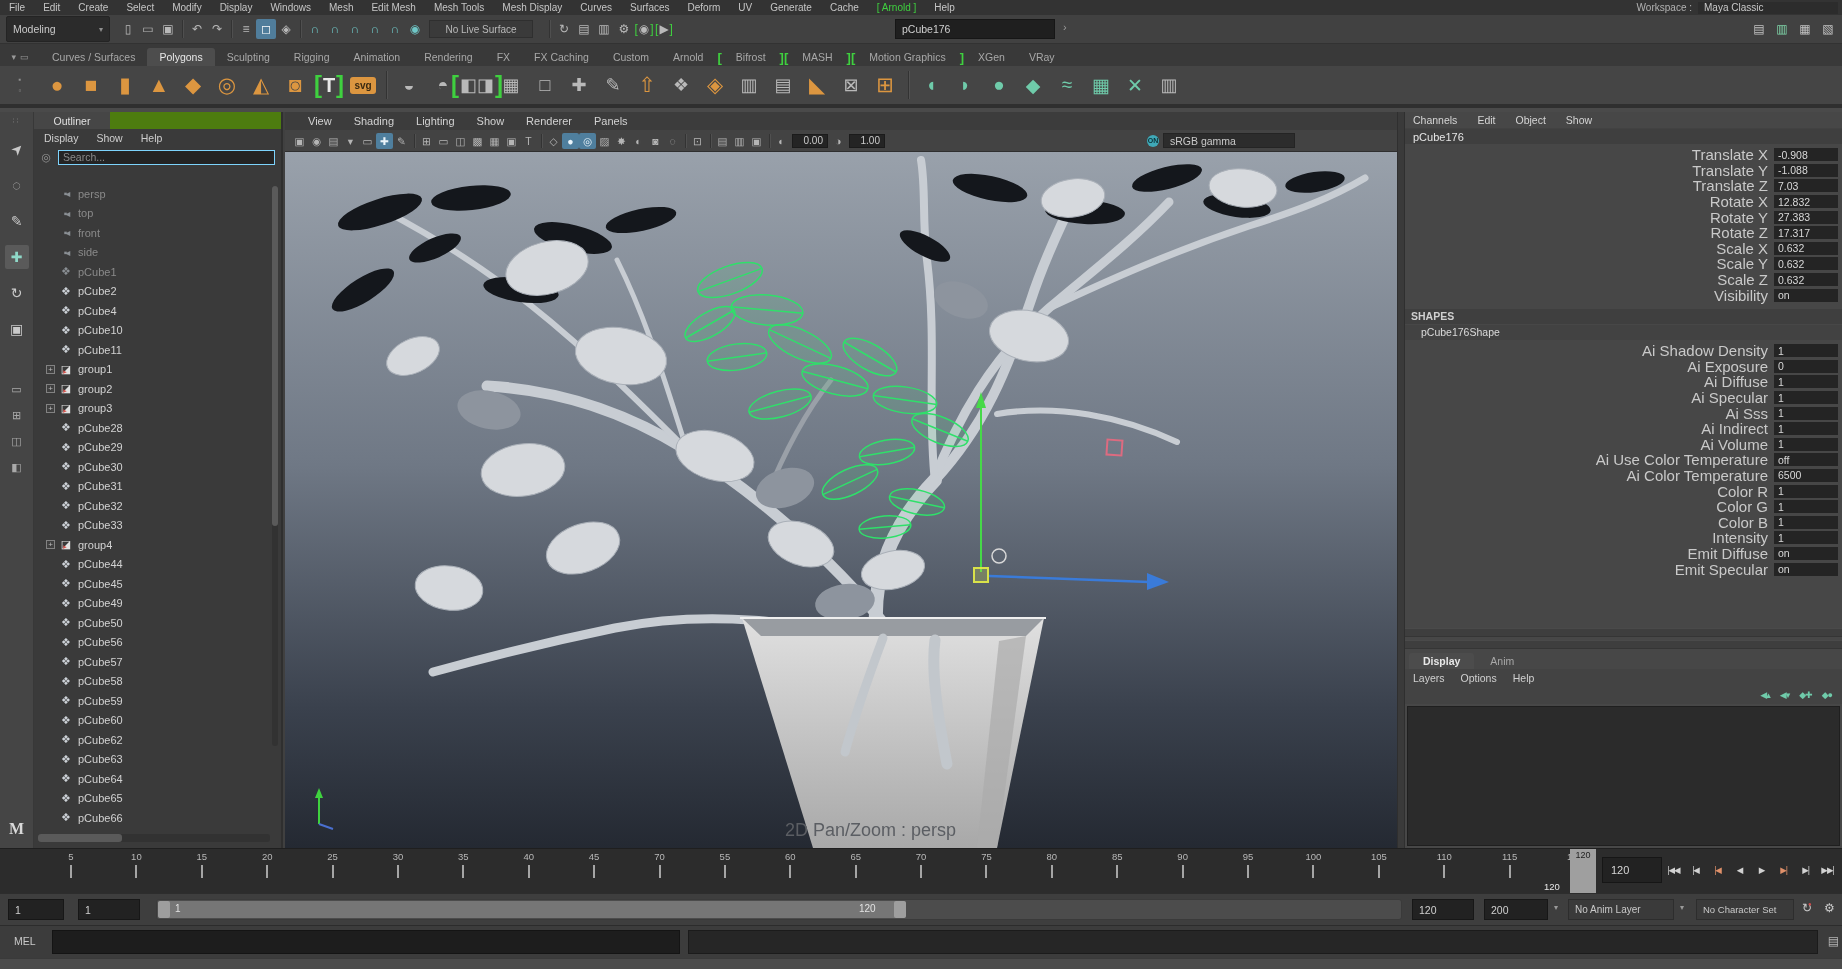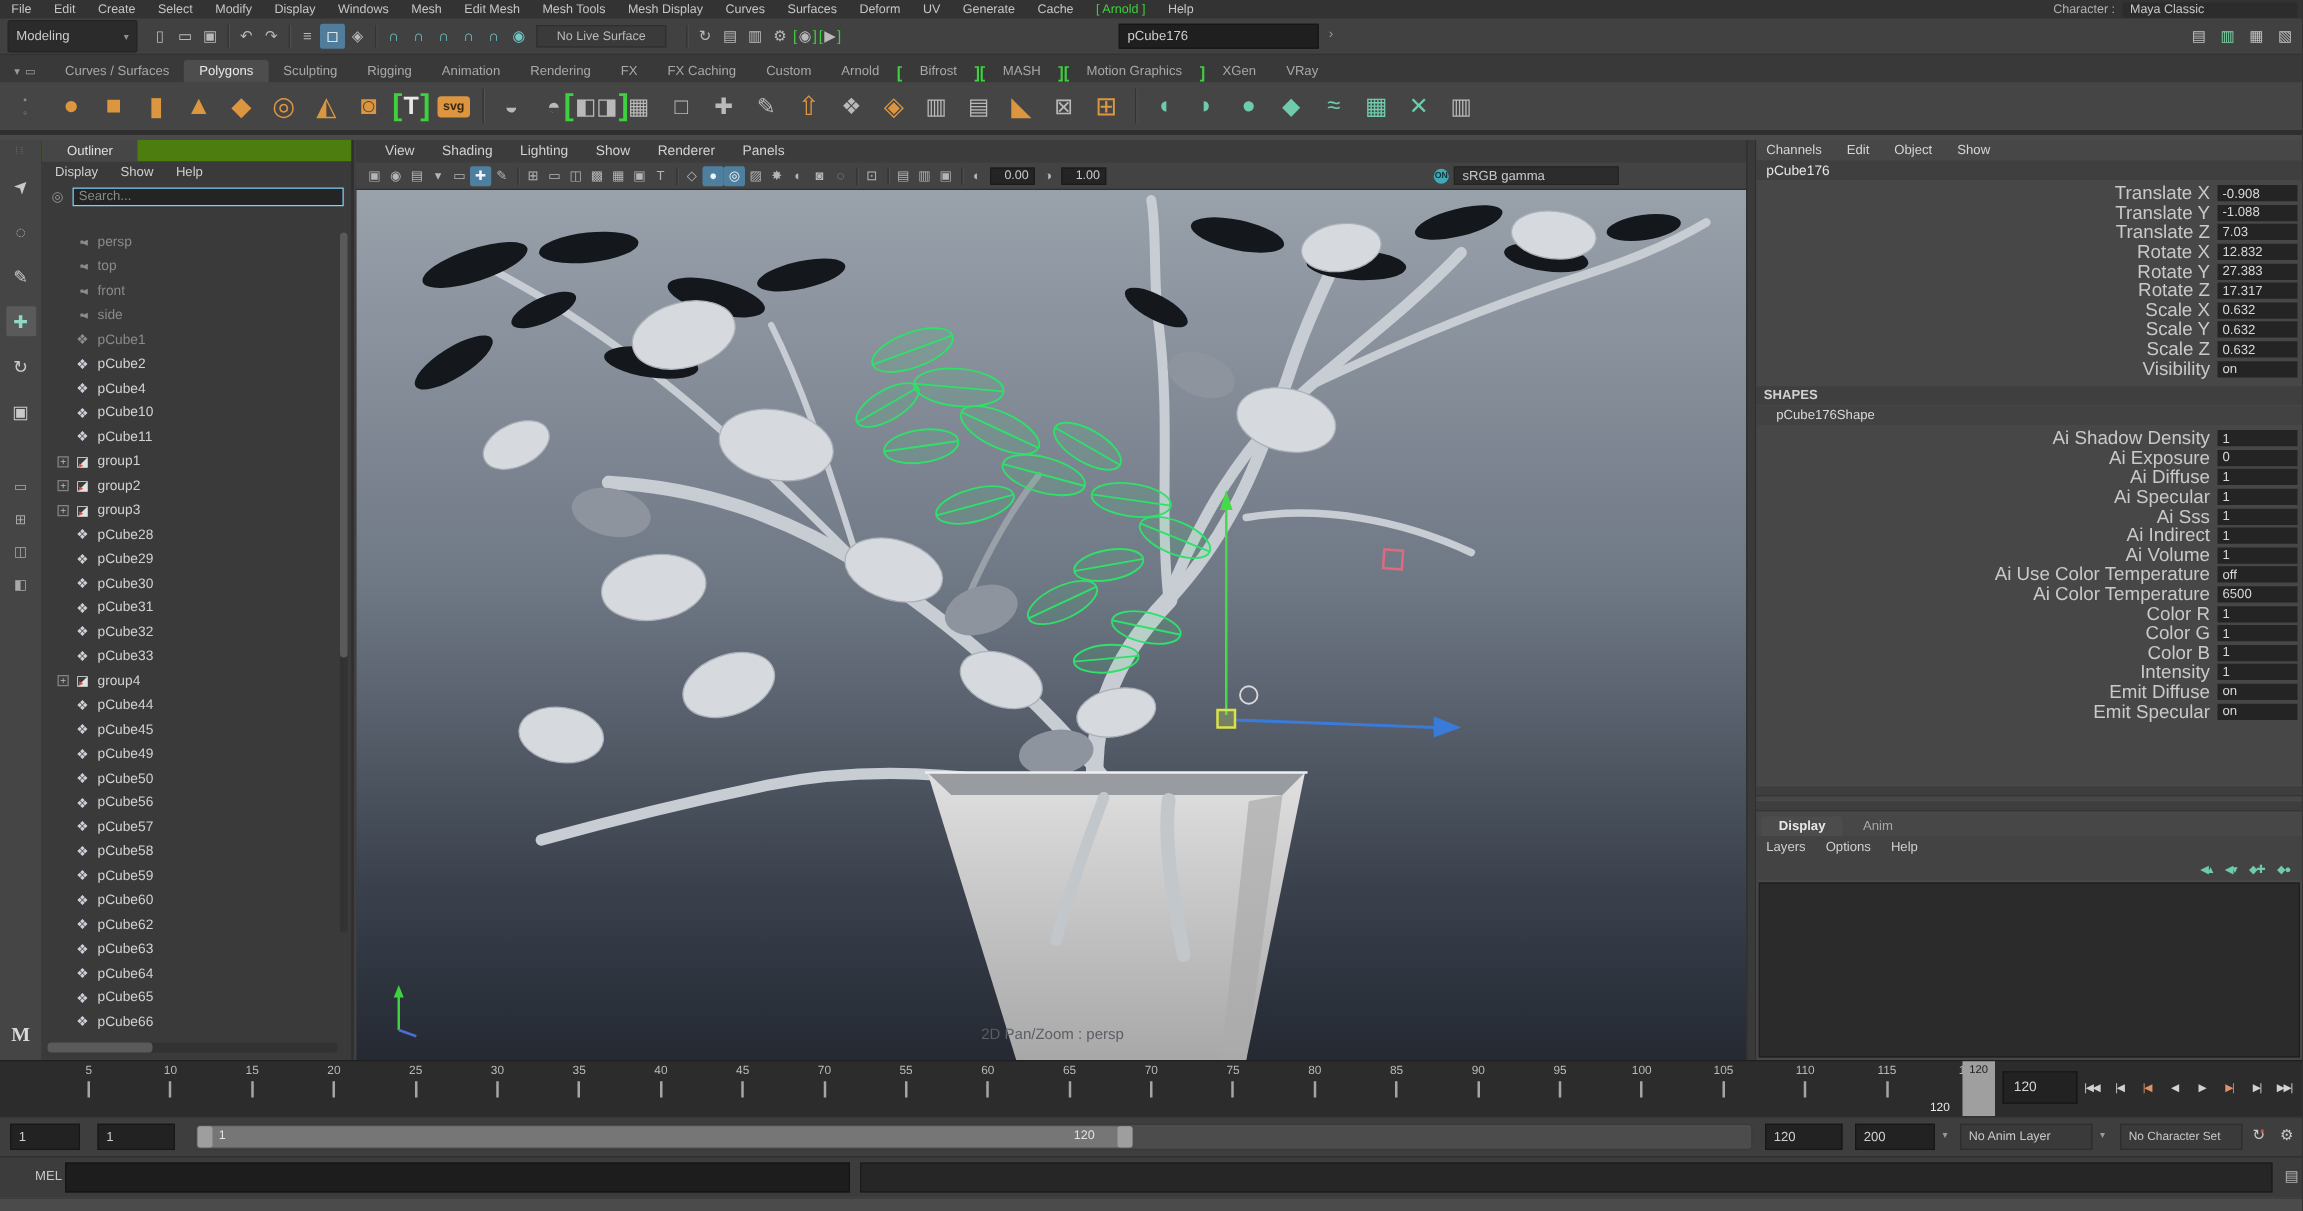--- a/index.html
+++ b/index.html
@@ -111,21 +111,21 @@
   .vticon.active{background:#4f7f9e;color:#eaf4fa;}
   .vticon.sep{width:8px;}
   .vticon.sep::before{content:"";width:1px;height:14px;background:#333;box-shadow:1px 0 0 #505050;}
   .vtfield{width:36px;height:14px;background:#242424;border:1px solid #1b1b1b;color:#cccccc;font-size:10px;
            display:flex;align-items:center;justify-content:flex-end;padding:0 4px;margin:0 2px;}
   .vtrans{display:flex;align-items:center;gap:4px;margin-left:260px;}
   .vtrans .dot{width:12px;height:12px;border-radius:50%;background:#3fa9b8;color:#0c3238;font-size:7px;display:flex;align-items:center;justify-content:center;font-weight:bold;}
   .vtrans .box{width:132px;height:15px;background:#2c2c2c;border:1px solid #242424;color:#c9c9c9;font-size:10.5px;display:flex;align-items:center;padding:0 6px;}
   .scene{position:absolute;left:0;top:40px;width:1112px;height:696px;overflow:hidden;}
   .scene svg{display:block;}
-  .panzoom{position:absolute;left:500px;top:668px;font-size:12px;color:#5b5e63;}
+  .panzoom{position:absolute;left:500px;top:668px;font-size:18px;color:#5b5e63;}
 
   
   .cbdivider{left:1397px;top:0;width:8px;height:736px;background:#3a3a3a;border-left:1px solid #2f2f2f;border-right:1px solid #2f2f2f;}
   .channelbox{left:1405px;top:0;width:437px;height:736px;background:#474747;display:flex;flex-direction:column;}
   .cb-menus{height:16px;display:flex;align-items:center;gap:20px;padding-left:8px;font-size:10.5px;color:#d5d5d5;}
   .cb-name{height:16px;background:#3f3f3f;font-size:11px;color:#e6e6e6;display:flex;align-items:center;padding-left:8px;border-top:1px solid #424242;}
   .cb-attrs{padding-top:3px;}
   .crow{height:15.6px;display:flex;align-items:center;}
   .clabel{flex:1;text-align:right;font-size:15px;color:#c9c9c9;padding-right:6px;white-space:nowrap;}
   .cvalue{width:64px;height:13px;background:#242424;color:#d8d8d8;font-size:10.5px;display:flex;align-items:center;padding:0 4px;margin-right:4px;}
@@ -168,21 +168,21 @@
   .rbar .lab2{position:absolute;left:702px;top:3px;font-size:10px;color:#e2e2e2;}
   .rdrop{position:absolute;top:9px;font-size:8px;color:#9a9a9a;}
   .rbox{position:absolute;top:5px;height:21px;background:#3a3a3a;border:1px solid #2d2d2d;color:#c9c9c9;
         display:flex;align-items:center;padding:0 6px;}
   .ricon{position:absolute;top:7px;font-size:12px;color:#c9c9c9;}
   .ricon.autokey{color:#c9c9c9;}
   .ricon.autokey::after{content:"●";color:#d14c4c;font-size:6px;position:relative;top:-6px;left:-4px;}
 
   
   .commandline{left:0;top:925px;width:1842px;height:33px;background:#3c3c3c;border-top:1px solid #2c2c2c;}
-  .mel{position:absolute;left:28px;top:9px;font-size:10.5px;color:#c9c9c9;}
+  .mel{position:absolute;left:14px;top:9px;font-size:10.5px;color:#c9c9c9;}
   .melinput{position:absolute;left:52px;top:4px;width:628px;height:24px;background:#1d1d1d;border:1px solid #141414;
             color:#d8d8d8;font-size:11px;padding:0 6px;outline:none;font-family:"DejaVu Sans Mono",monospace;}
   .melresult{position:absolute;left:688px;top:4px;width:1130px;height:24px;background:#262626;border:1px solid #1b1b1b;}
   .scripticon{position:absolute;right:3px;top:8px;font-size:12px;color:#b5b5b5;}
   .helpline{left:0;top:958px;width:1842px;height:11px;background:#4b4b4b;border-top:1px solid #3a3a3a;}
 </style>
 </head>
 <body>
 
 <div class="app">
@@ -204,21 +204,21 @@
         <span class="mitem">Curves</span>
         <span class="mitem">Surfaces</span>
         <span class="mitem">Deform</span>
         <span class="mitem">UV</span>
         <span class="mitem">Generate</span>
         <span class="mitem">Cache</span>
         <span class="mitem arnold">Arnold</span>
         <span class="mitem">Help</span>
       </div>
     <div class="workspace">
-      <span class="wlabel">Character :</span>
+      <span class="wlabel">Workspace :</span>
       <span class="wvalue">Maya Classic</span>
     </div>
   </div>
 
   <div class="abs statusline">
     <div class="menuset">
       <span>Modeling</span>
       <span class="arrow">▾</span>
     </div>
     <div class="sicons">

